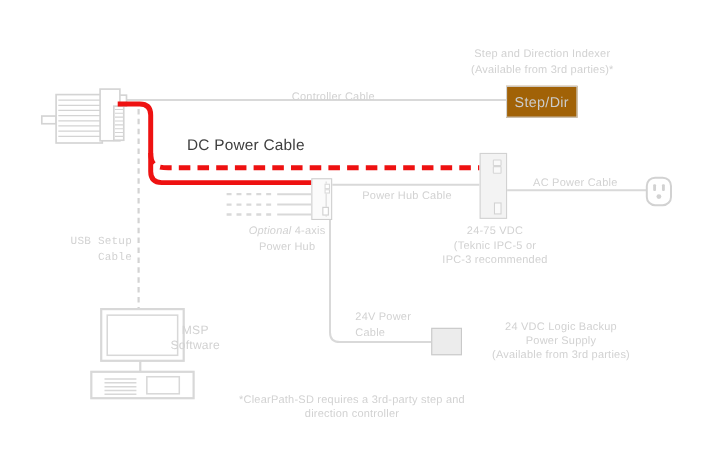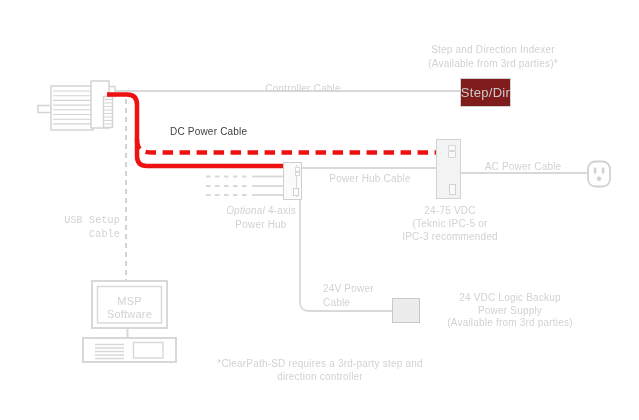--- a/index.html
+++ b/index.html
@@ -7,36 +7,36 @@
     position:relative;width:639px;height:420px;background:#ffffff;overflow:hidden;
     font-family:"Liberation Sans", sans-serif;
   }
   #wires{position:absolute;left:0;top:0;width:639px;height:420px;}
   .lbl{
     position:absolute;font-size:10px;line-height:13.5px;color:#d2d2d2;
     letter-spacing:.2px;white-space:nowrap;
   }
   .center{text-align:center;}
   .right{text-align:right;font-family:Liberation Mono, monospace;}
-  .dark{color:#3e3e3e;font-size:10px;letter-spacing:.2px;}
+  .dark{color:#3e3e3e;font-size:14px;letter-spacing:.2px;}
   .it{font-style:italic;}
   .box{
     position:absolute;box-sizing:border-box;border:1.5px solid #d2d2d2;background:#f6f6f6;
   }
-  #stepdir-box{left:460px;top:78px;width:51px;height:29px;display:flex;align-items:center;justify-content:center;
-    font-size:13px;color:#cbcbcb;letter-spacing:.3px;background:#7f1d1d;}
+  #stepdir-box{left:460px;top:78px;width:65px;height:29px;display:flex;align-items:center;justify-content:center;
+    font-size:13px;color:#cbcbcb;letter-spacing:.3px;background:#a16207;}
   #hub-box{left:283px;top:162px;width:19px;height:38px;background:#fbfbfb;border-color:#cfcfcf;}
   #hub-box .divider{position:absolute;right:4px;top:2px;bottom:2px;width:0;border-left:1px solid #d9d9d9;}
   #hub-box .mark{position:absolute;right:1px;width:3px;height:2.5px;border:1px solid #d9d9d9;background:#fff;}
   #hub-box .slot{position:absolute;right:2.5px;bottom:3px;width:3.5px;height:6px;border:1px solid #cfcfcf;background:#fff;}
   #mainpower-box{left:436px;top:139px;width:25px;height:60px;background:#f3f3f3;border-color:#d2d2d2;}
   #mainpower-box .sq{position:absolute;left:10.5px;width:6px;height:4.5px;border:1px solid #d6d6d6;border-radius:1px;background:#f9f9f9;}
   #mainpower-box .slot{position:absolute;left:12px;top:44px;width:4.5px;height:9px;border:1px solid #d2d2d2;background:#fafafa;}
   #backup-box{left:392px;top:298px;width:28px;height:25px;background:#ececec;border-color:#c9c9c9;}
-  .screen-lbl{font-size:11px;line-height:13px;}
+  .screen-lbl{font-size:11px;line-height:13px;padding-left:48px;}
 </style>
 </head>
 <body>
 
 <div id="stage">
 
   <svg id="wires" viewBox="0 0 639 420" xmlns="http://www.w3.org/2000/svg">
 
     <path d="M112,91 H460" stroke="#d9d9d9" stroke-width="1.8" fill="none"></path>
     <path d="M302,168 H436" stroke="#d9d9d9" stroke-width="1.8" fill="none"></path>

